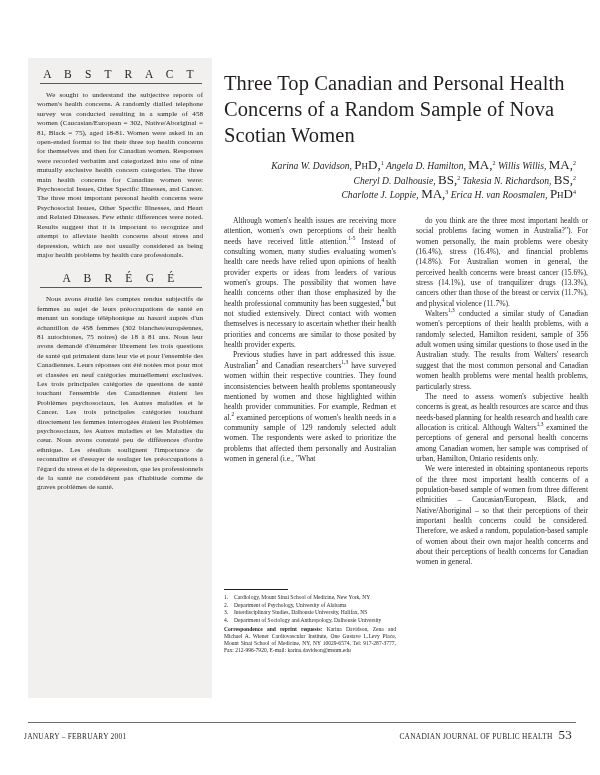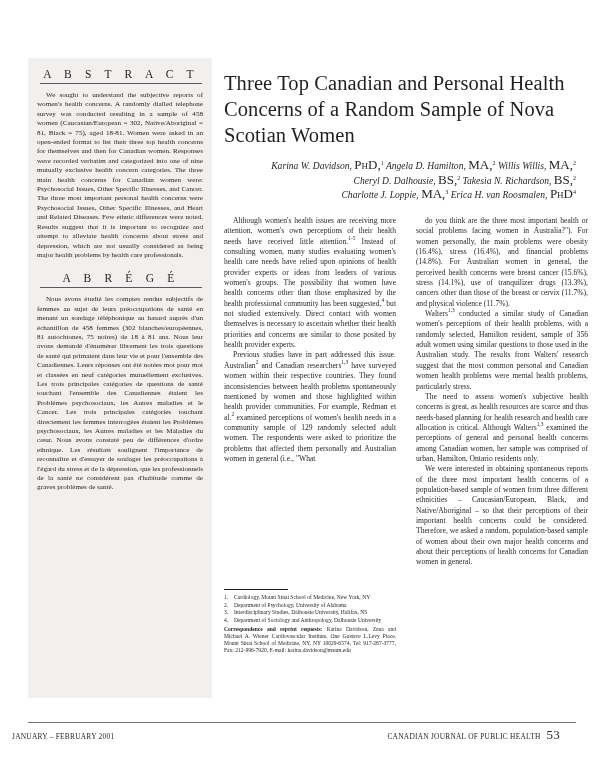--- a/index.html
+++ b/index.html
@@ -155,21 +155,21 @@
   .footer-rule {
     position: absolute;
     left: 28px;
     top: 722px;
     width: 548px;
     height: 0;
     border-top: 1.1px solid #6d6e71;
   }
   .footer {
     position: absolute;
-    left: 12px;
+    left: 24px;
     top: 727px;
     width: 548px;
     display: flex;
     justify-content: space-between;
     align-items: baseline;
     font-size: 7.4px;
     letter-spacing: 0.25px;
     color: #231f20;
   }
   .footer .right-grp {

